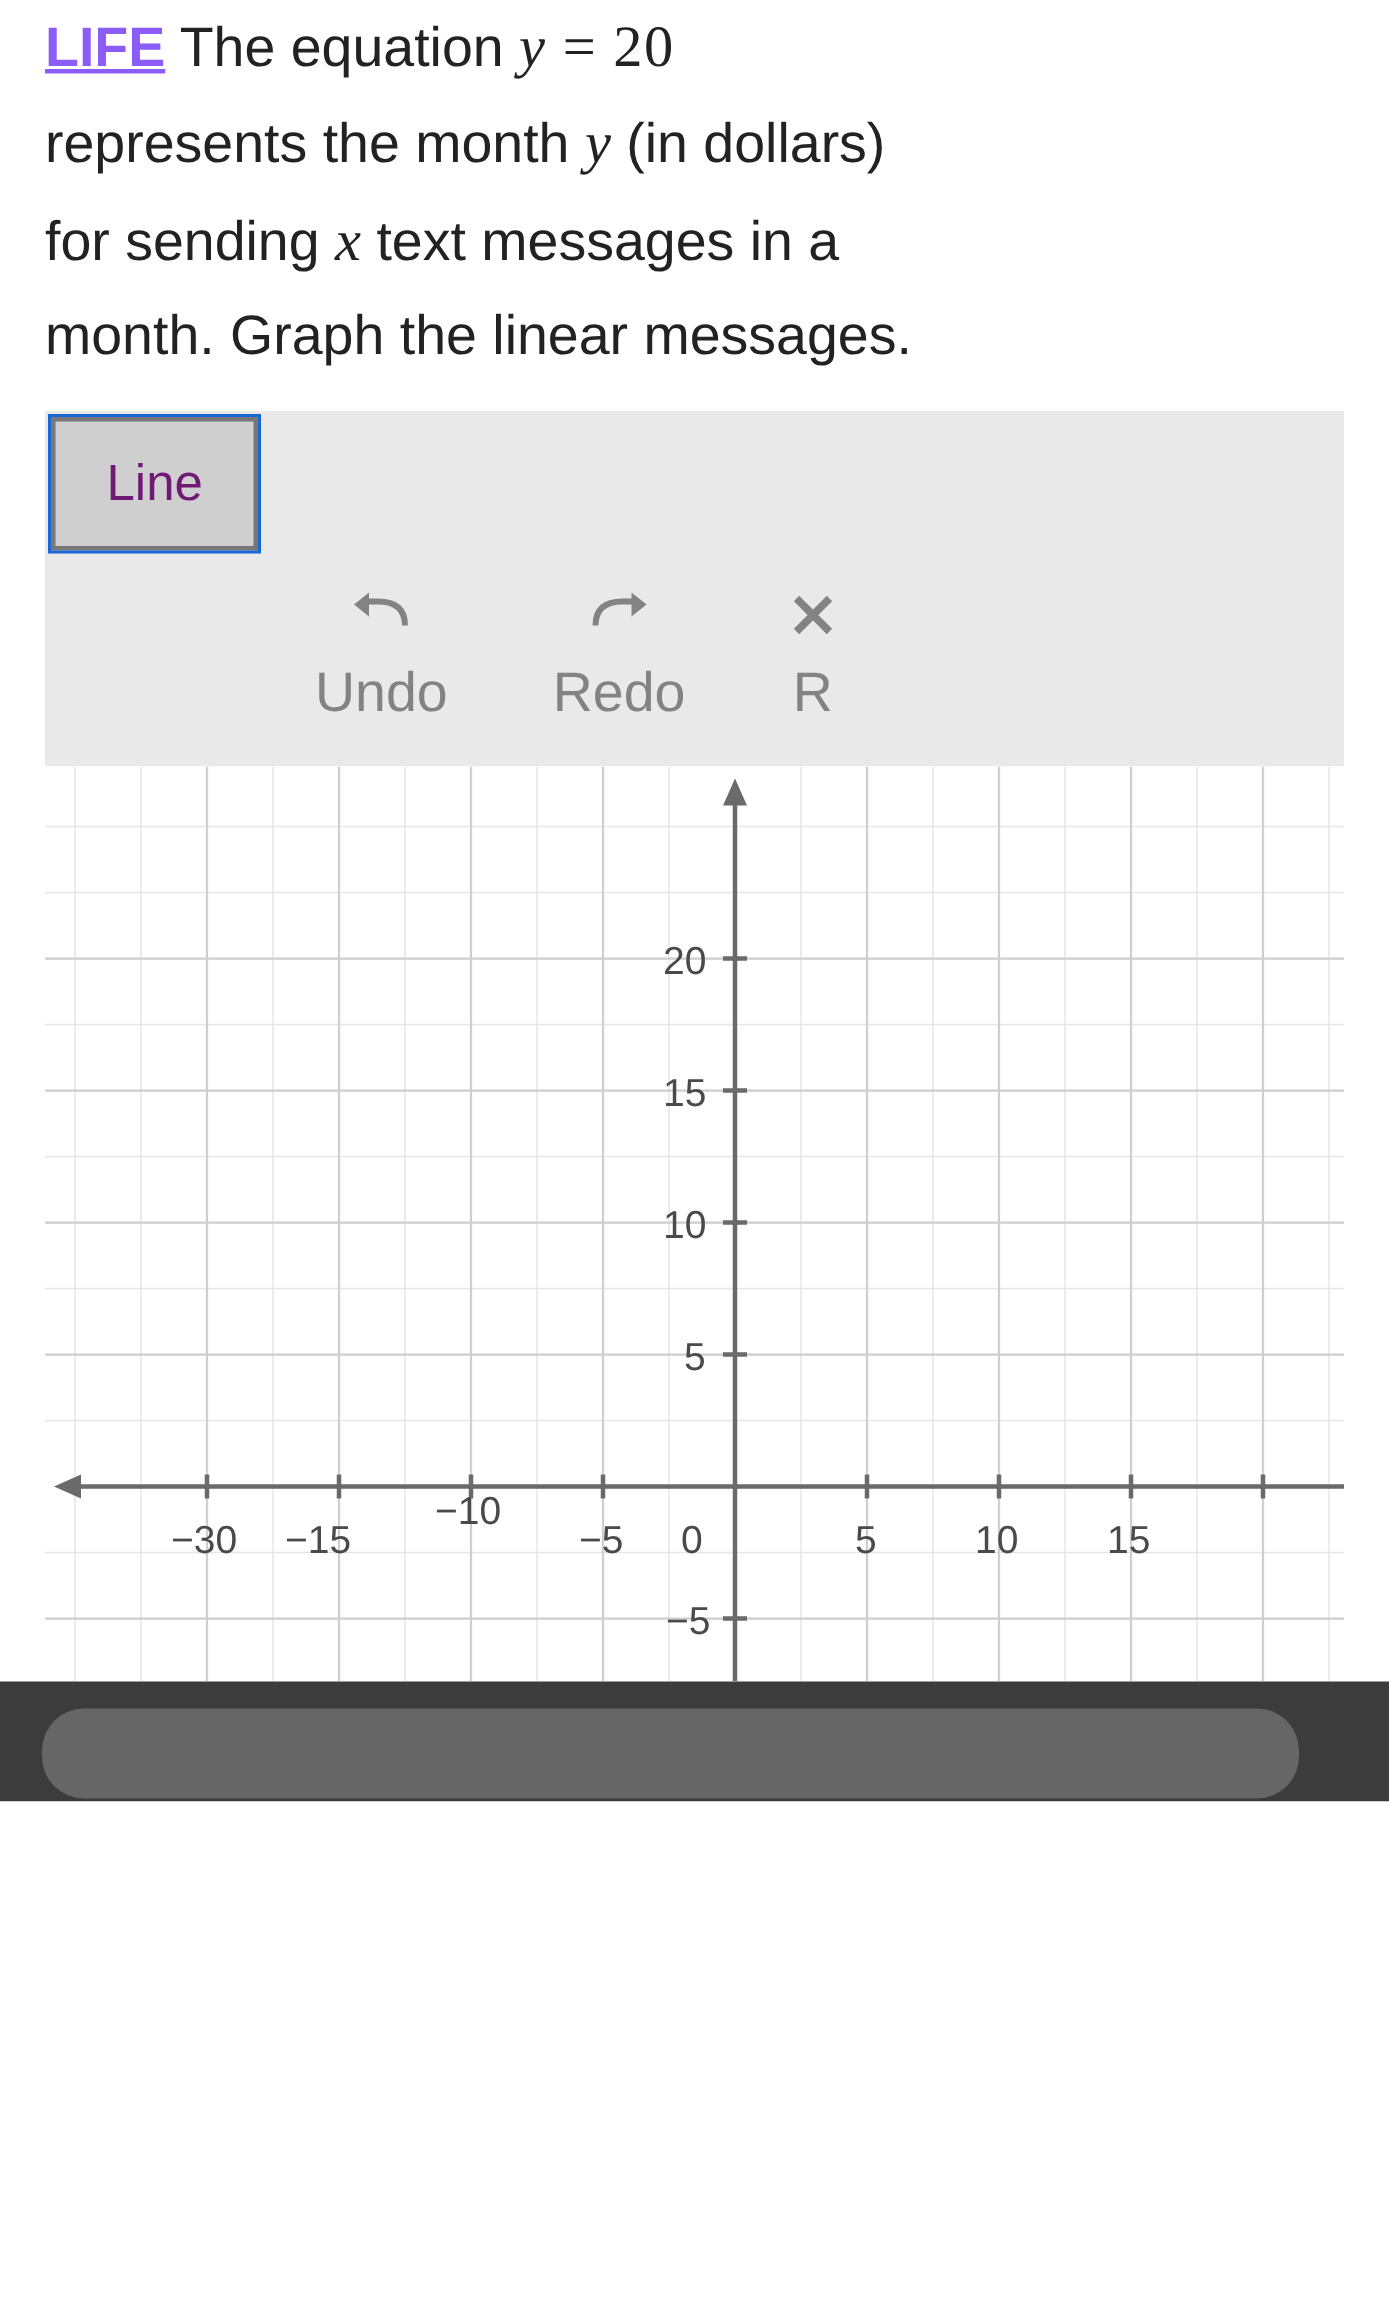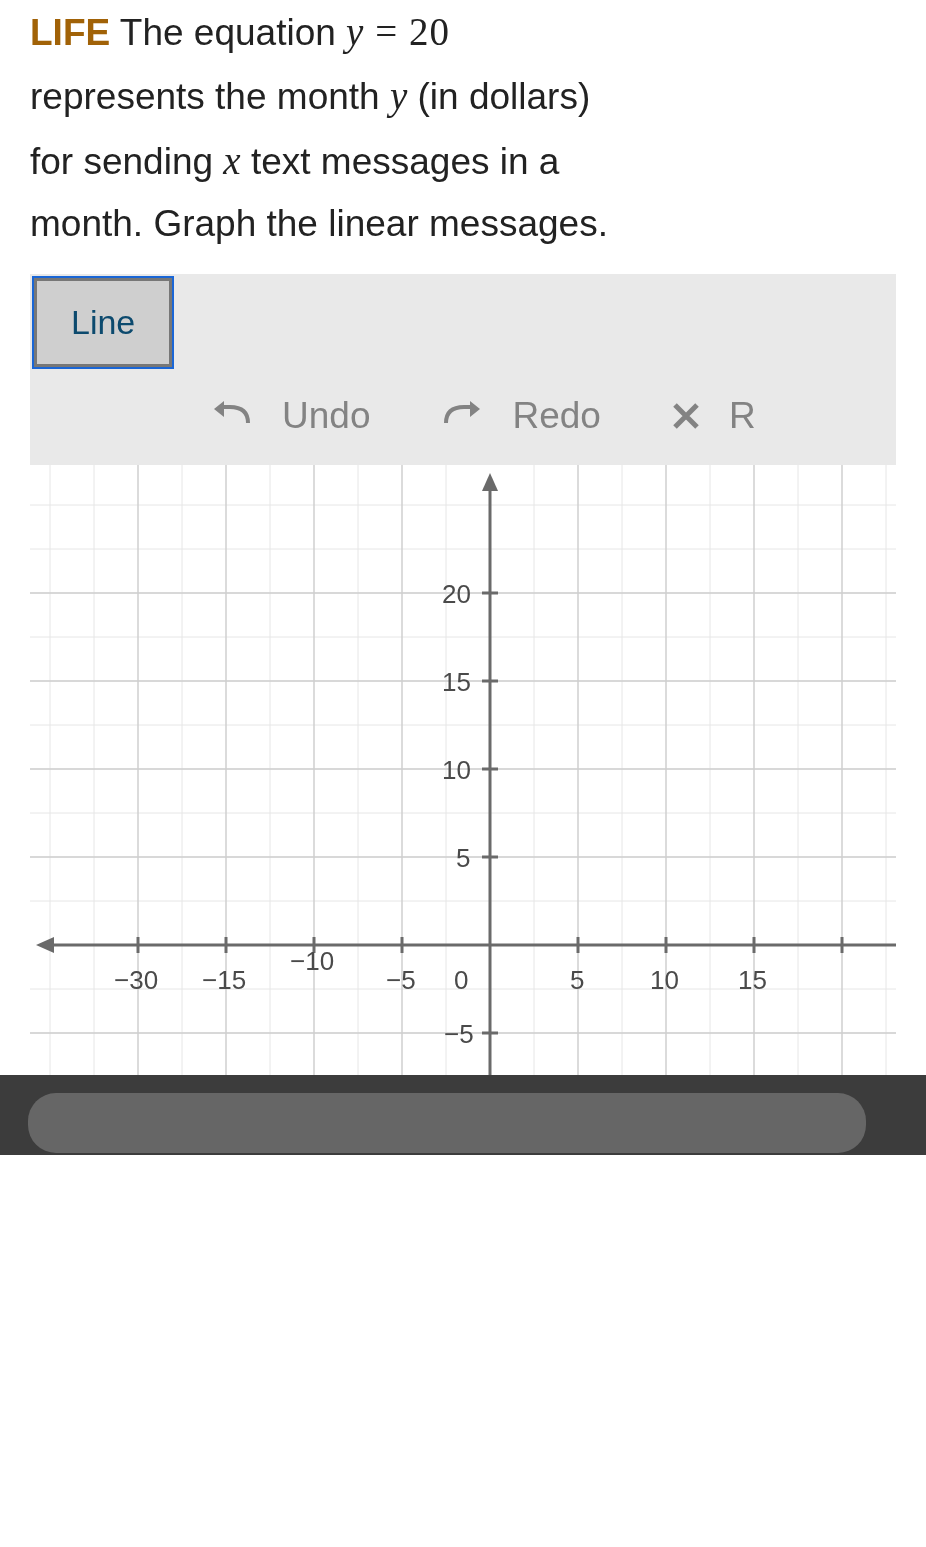--- a/index.html
+++ b/index.html
@@ -10,22 +10,23 @@
     overflow: hidden;
   }
   .problem-text {
     padding: 0 30px 20px 30px;
     font-size: 37px;
     line-height: 1.65;
     color: #222;
     max-width: 640px;
   }
   .section-head {
-    color: #a16207;
+    color: #8b5cf6;
     font-weight: 700;
+    text-decoration: underline;
   }
   .mathvar {
     font-family: "Times New Roman", serif;
     font-style: italic;
     font-size: 39px;
   }
   .mathnum {
     font-family: "Times New Roman", serif;
     font-size: 39px;
   }
@@ -37,36 +38,37 @@
   .tool-row1 {
     padding: 4px 4px 0 4px;
     display: flex;
   }
   .line-btn {
     background: #cfcfcf;
     border: 3px solid #777;
     outline: 2px solid #1a66d6;
     padding: 22px 34px;
     font-size: 34px;
-    color: #0c4a6e;
+    color: #701a75;
     cursor: pointer;
   }
   .tool-row2 {
     display: flex;
     align-items: center;
     gap: 70px;
     padding: 28px 0 28px 180px;
     color: #838383;
     font-size: 37px;
   }
   .tool-action {
     display: flex;
     align-items: center;
-    gap: 28px;
+    gap: 16px;
     cursor: pointer;
+    flex-direction: column;
   }
   .tool-action svg { display:block; }
   .graph-wrap {
     margin: 0 30px;
     background: #fff;
     position: relative;
     overflow: hidden;
     height: 610px;
   }
   .graph-wrap svg { display:block; }
@@ -195,21 +197,21 @@
     </g>
   </svg>
 
   <span class="tick-label" style="left:412px; top:114px;">20</span>
   <span class="tick-label" style="left:412px; top:202px;">15</span>
   <span class="tick-label" style="left:412px; top:290px;">10</span>
   <span class="tick-label" style="left:426px; top:378px;">5</span>
   <span class="tick-label" style="left:414px; top:554px;">−5</span>
 
   <span class="tick-label" style="left:84px; top:500px;">−30</span>
-  <span class="tick-label" style="left:172px; top:500px;">−15</span>
+  <span class="tick-label" style="left:160px; top:500px;">−15</span>
   <span class="tick-label" style="left:260px; top:481px;">−10</span>
   <span class="tick-label" style="left:356px; top:500px;">−5</span>
   <span class="tick-label" style="left:424px; top:500px;">0</span>
   <span class="tick-label" style="left:540px; top:500px;">5</span>
   <span class="tick-label" style="left:620px; top:500px;">10</span>
   <span class="tick-label" style="left:708px; top:500px;">15</span>
 </div>
 
 <div class="footer-bar">
   <div class="footer-input"></div>

